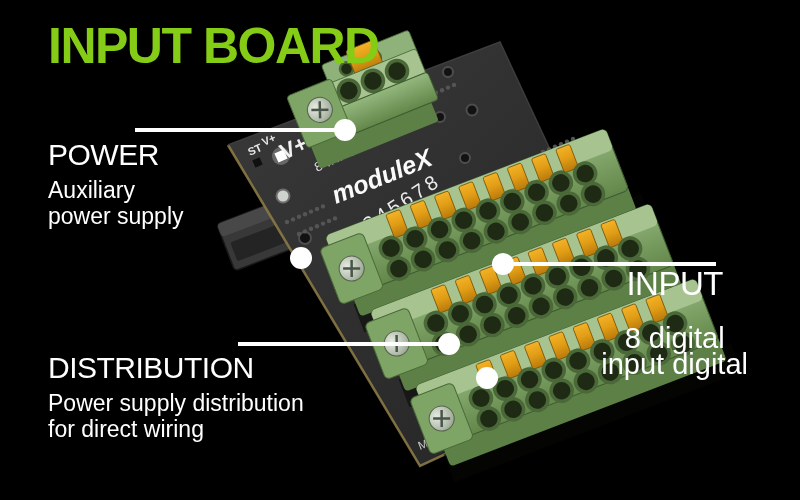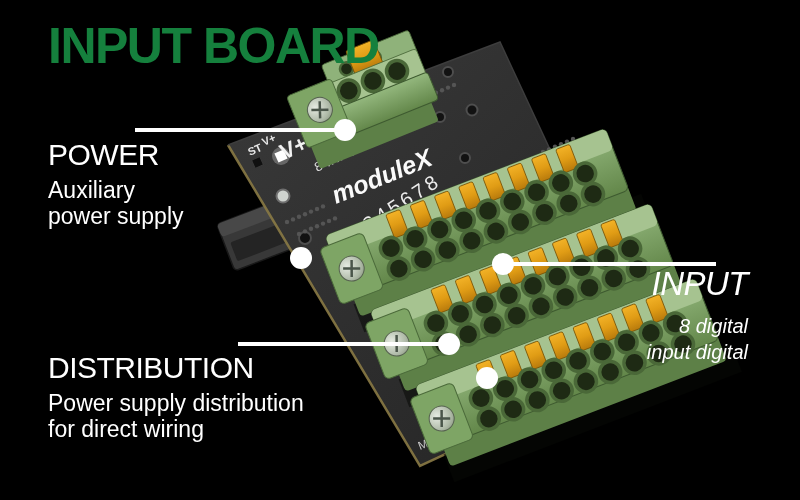--- a/index.html
+++ b/index.html
@@ -4,30 +4,30 @@
 <style>
   html,body { margin:0; padding:0; background:#000; }
   .stage {
     position:relative; width:800px; height:500px; overflow:hidden;
     background:#000; font-family:"Liberation Sans", sans-serif; color:#fff;
   }
   .board-svg { position:absolute; left:0; top:0; width:800px; height:500px; }
   .page-title {
     position:absolute; left:48px; top:20px;
     font-size:50px; font-weight:700; letter-spacing:-1.5px; line-height:1.05;
-    color:#15803d; white-space:nowrap;
+    color:#84cc16; white-space:nowrap;
   }
   .callout { position:absolute; color:#fff; }
   .callout h2 { margin:0; font-size:30px; font-weight:400; letter-spacing:-0.5px; line-height:1.1; }
   .callout p  { margin:6px 0 0 0; font-size:23px; font-weight:400; line-height:26px; }
   .callout-power        { left:48px; top:138px; }
   .callout-distribution { left:48px; top:351px; }
-  .callout-input        { right:52px; top:266px; text-align:right;font-style:italic; }
+  .callout-input        { right:52px; top:266px; text-align:center; }
   .callout-input h2 { font-size:33px; }
-  .callout-input p  { font-size:20px; line-height:26px; margin-top:11px; }
+  .callout-input p  { font-size:29px; line-height:26px; margin-top:23px; }
   svg text { font-family:"Liberation Sans", sans-serif; }
   .silk-small   { font-size:11px; font-weight:700; fill:#e8e8e8; }
   .silk-vplus   { font-size:22px; font-weight:700; fill:#f2f2f2; }
   .silk-module  { font-size:13px; font-weight:400; fill:#e0e0e0; letter-spacing:0.5px; }
   .silk-brand   { font-size:25px; font-weight:700; font-style:italic; fill:#fafafa; }
   .silk-digits  { font-size:20px; font-weight:400; fill:#ececec; letter-spacing:-1px; }
   .silk-model   { font-size:11.5px; font-weight:400; fill:#cfcfcf; letter-spacing:0.5px; }
   .callout-line { stroke:#fff; stroke-width:4; }
   .callout-dot  { fill:#fff; }
 </style>

